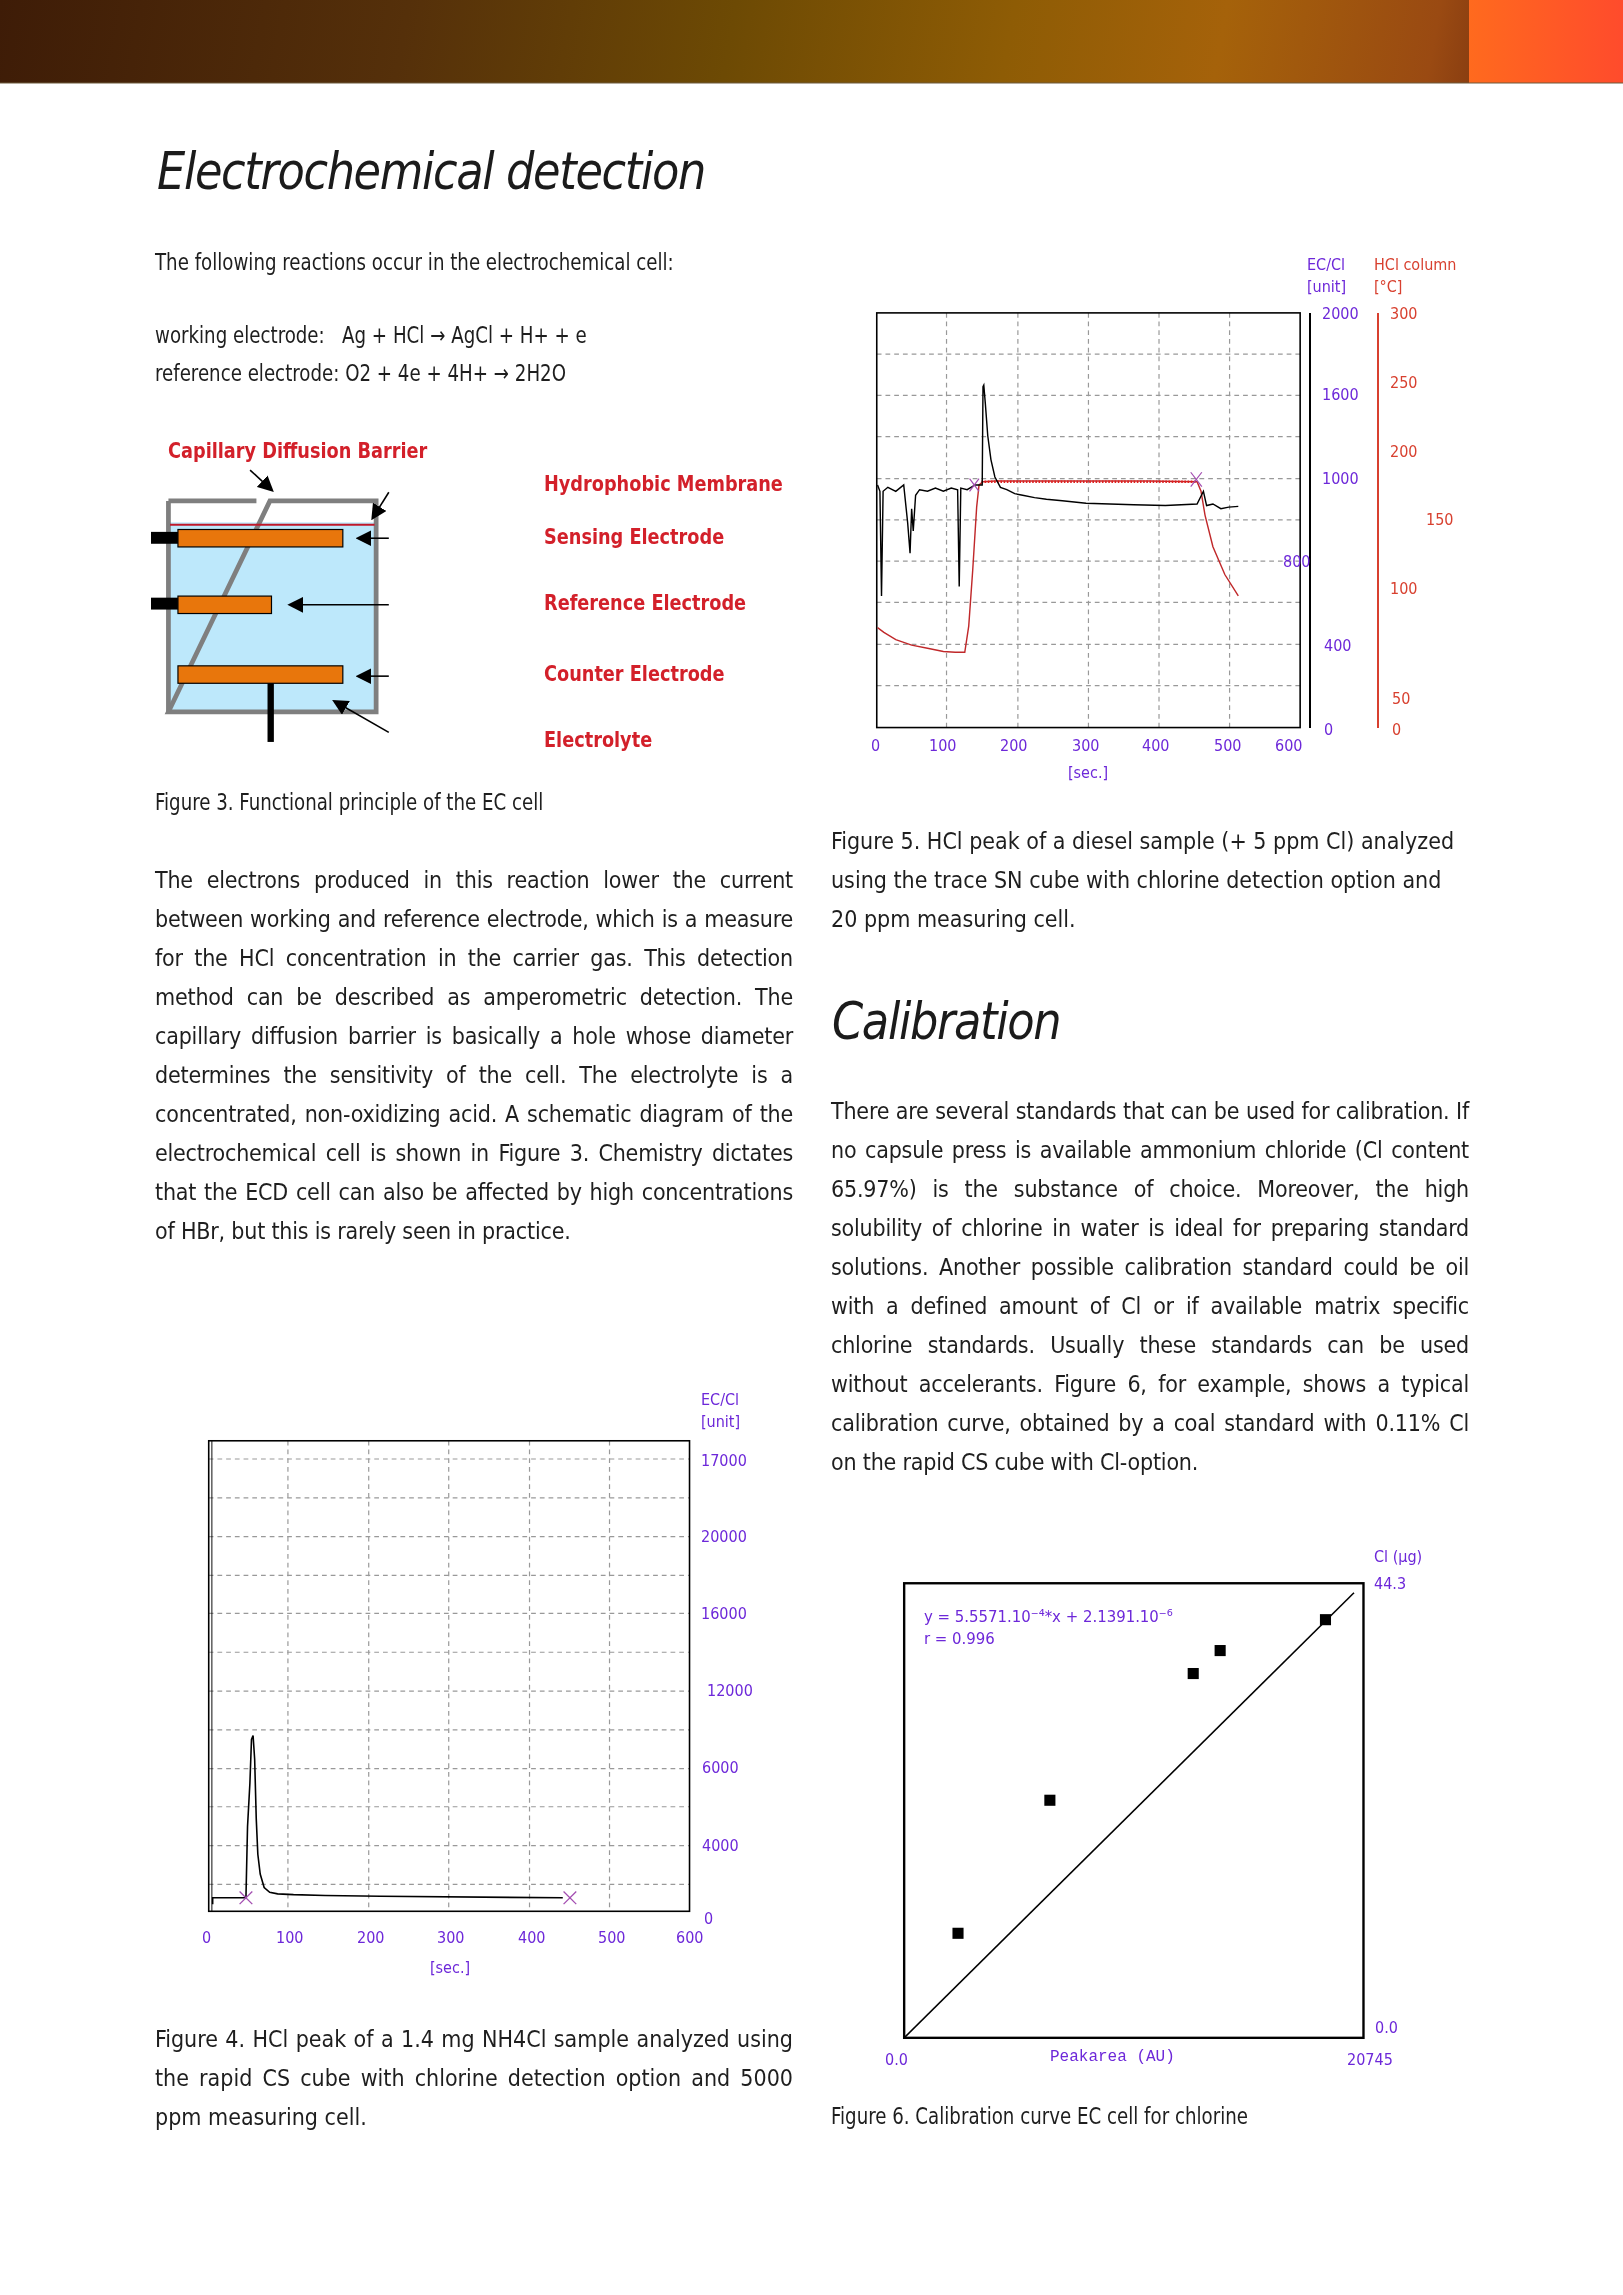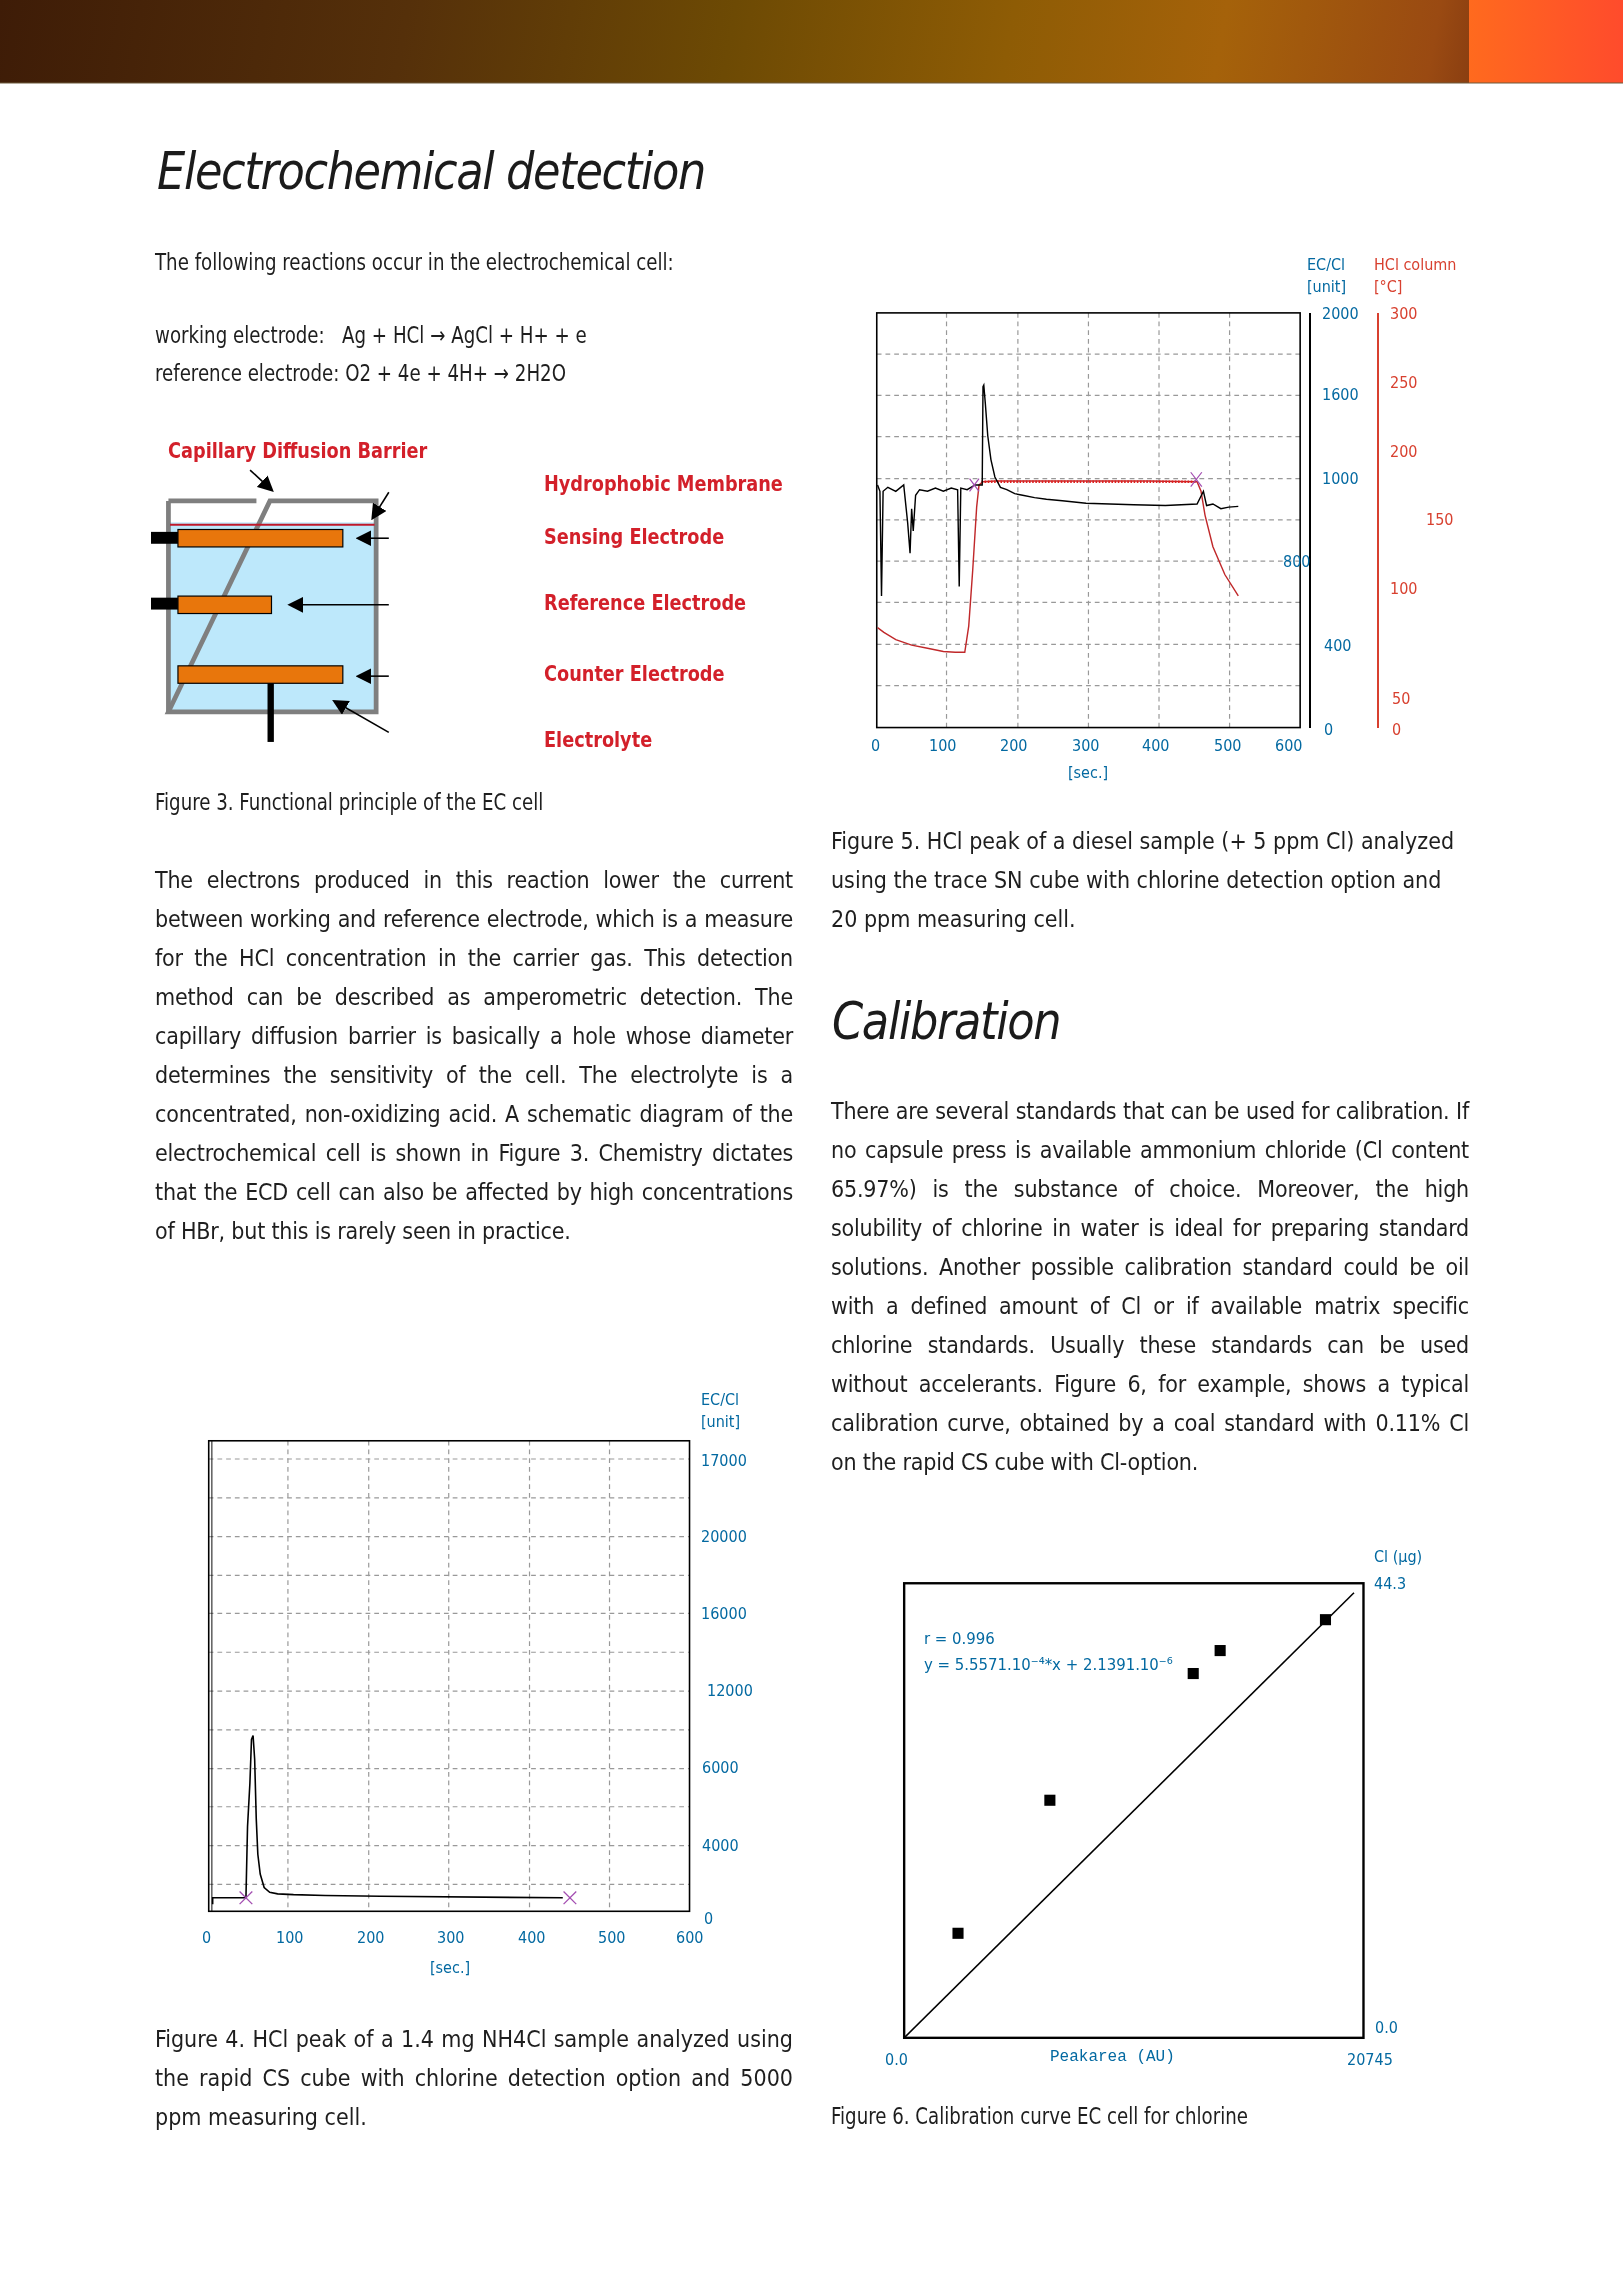--- a/index.html
+++ b/index.html
@@ -17,21 +17,21 @@
          transform-origin:left top; }
   .just { text-align:justify; text-align-last:auto; }
   .cond { transform:scaleX(0.88); transform-origin:left top; }
 
   .eq-line { position:absolute; font-size:23px; color:#1e1e1e; white-space:pre; }
   .fig-cap { position:absolute; font-size:23px; line-height:39px; color:#1e1e1e; }
 
   .diagram-label { position:absolute; font-family:"DejaVu Sans", sans-serif; font-weight:bold;
                    font-size:20.6px; color:#d3202a; white-space:nowrap; transform:scaleX(0.86); transform-origin:left top; }
 
-  .axis-lbl { position:absolute; font-size:16px; color:#0369a1; white-space:nowrap; }
+  .axis-lbl { position:absolute; font-size:16px; color:#6d28d9; white-space:nowrap; }
   .axis-lbl.red { color:#d8402f; }
 </style>
 </head>
 <body>
 
 <div class="banner"></div>
 <div class="banner-accent"></div>
 <div class="banner-line"></div>
 
 <div class="h1" style="left:157px; top:141px;">Electrochemical detection</div>
@@ -206,21 +206,21 @@
     <line x1="20" y1="592" x2="588" y2="30" stroke="#000" stroke-width="2"></line>
     <g fill="#000">
       <rect x="81" y="453" width="14" height="14"></rect>
       <rect x="197" y="285" width="14" height="14"></rect>
       <rect x="378" y="125" width="14" height="14"></rect>
       <rect x="412" y="96" width="14" height="14"></rect>
       <rect x="545" y="57" width="14" height="14"></rect>
     </g>
   </svg>
 </div>
-<div class="axis-lbl" style="left:924px; top:1607px; font-size:16.6px;margin-top:48px;">y = 5.5571.10⁻⁴*x + 2.1391.10⁻⁶</div>
+<div class="axis-lbl" style="left:924px; top:1607px; font-size:16.6px;">y = 5.5571.10⁻⁴*x + 2.1391.10⁻⁶</div>
 <div class="axis-lbl" style="left:924px; top:1629px; font-size:16.6px;">r = 0.996</div>
 <div class="axis-lbl" style="left:1374px; top:1547px;">Cl (µg)</div>
 <div class="axis-lbl" style="left:1374px; top:1574px;">44.3</div>
 <div class="axis-lbl" style="left:1375px; top:2018px;">0.0</div>
 <div class="axis-lbl" style="left:885px; top:2050px;">0.0</div>
 <div class="axis-lbl" style="left:1050px; top:2048px;font-family:Liberation Mono, monospace;">Peakarea (AU)</div>
 <div class="axis-lbl" style="left:1347px; top:2050px;">20745</div>
 
 <div class="fig-cap cond" style="left:831px; top:2097px; white-space:nowrap;">Figure 6. Calibration curve EC cell for chlorine</div>
 

